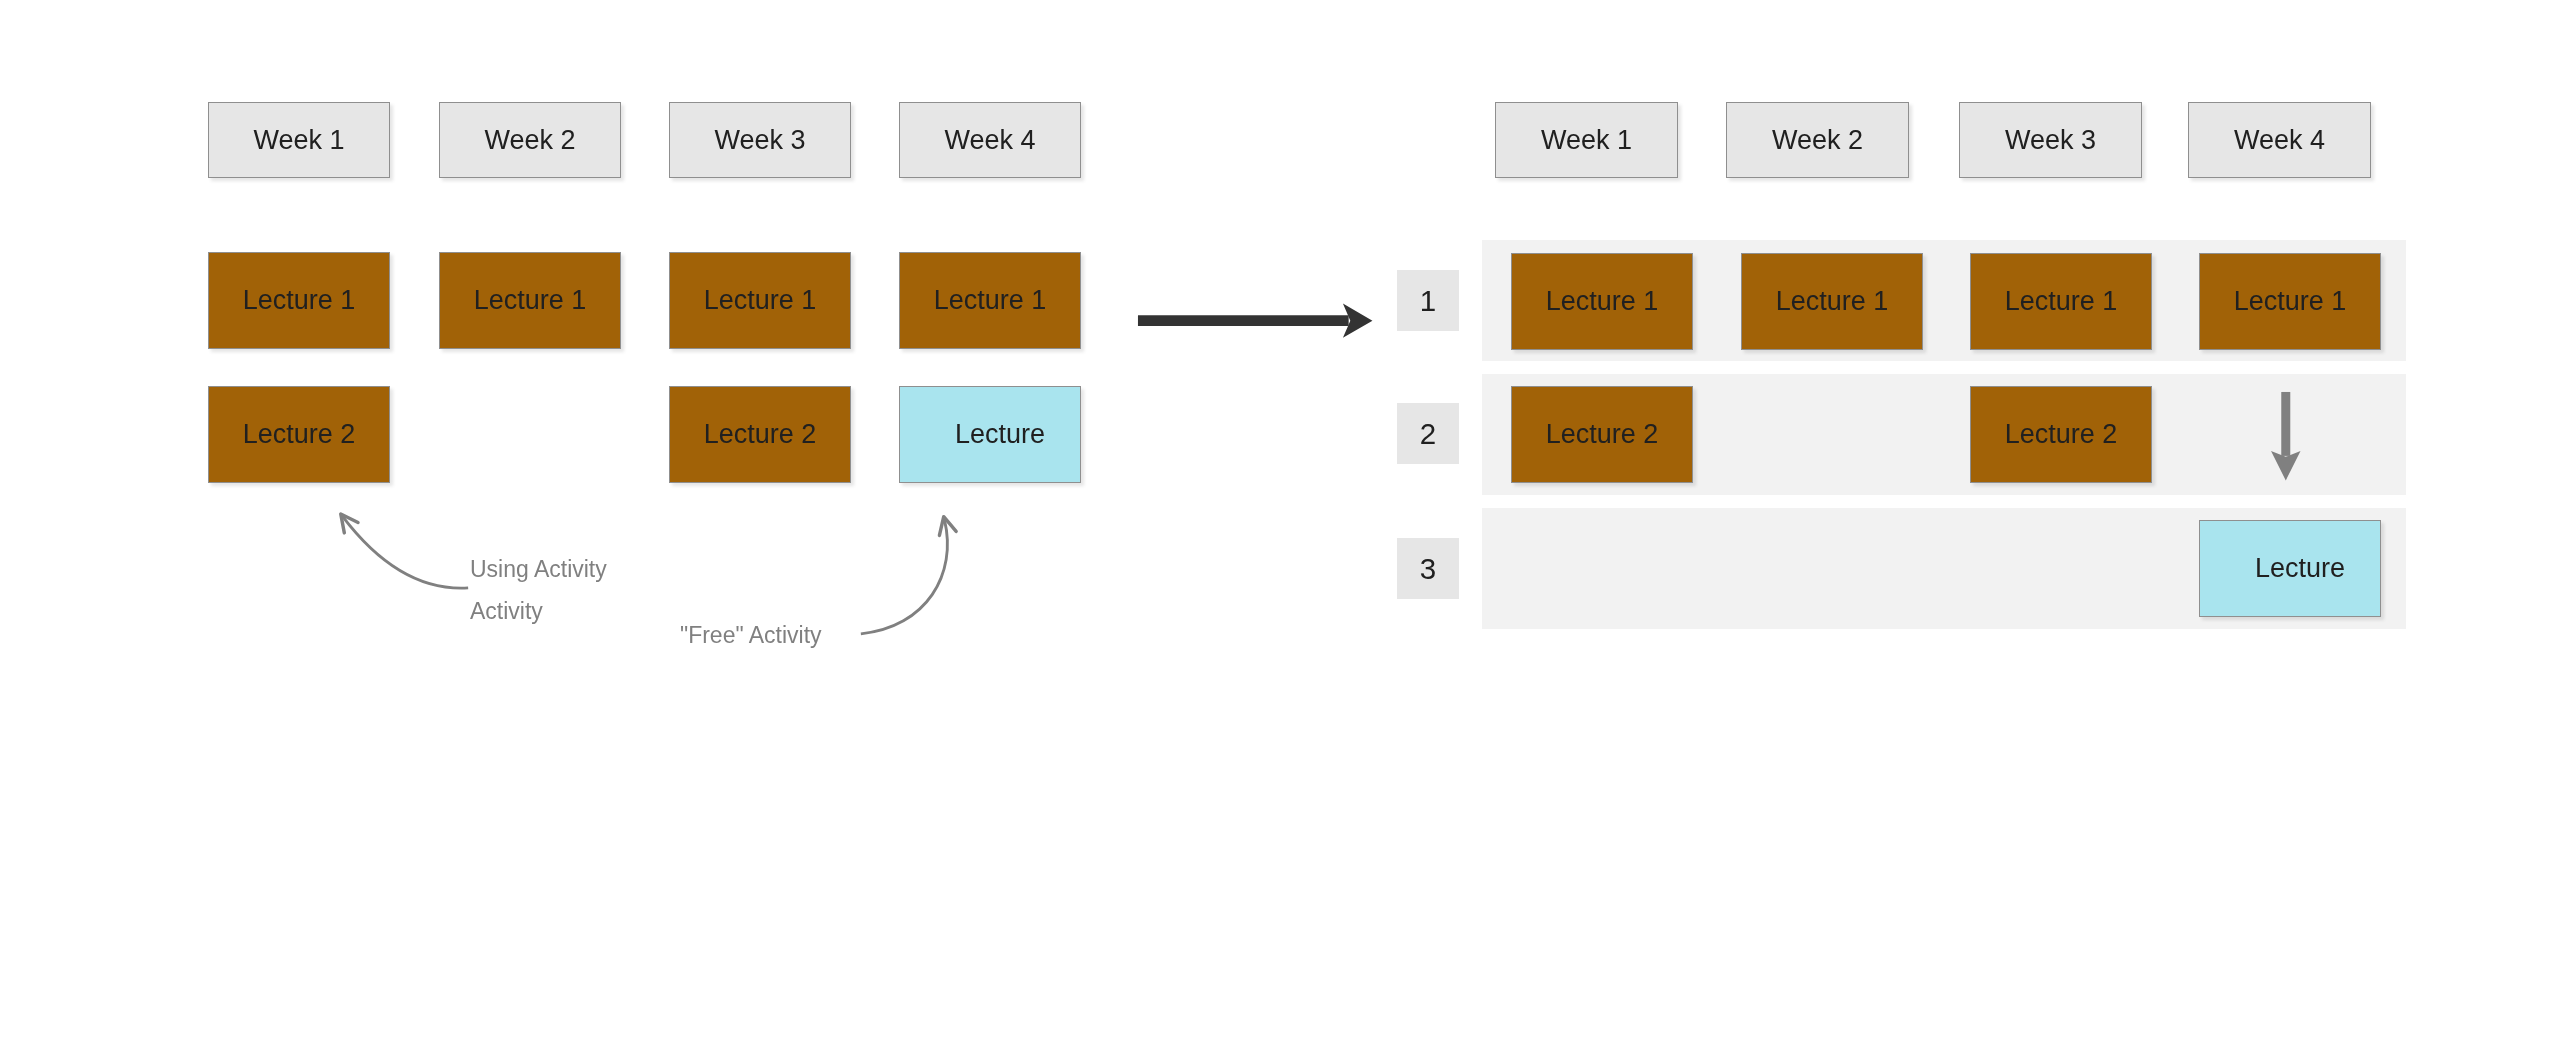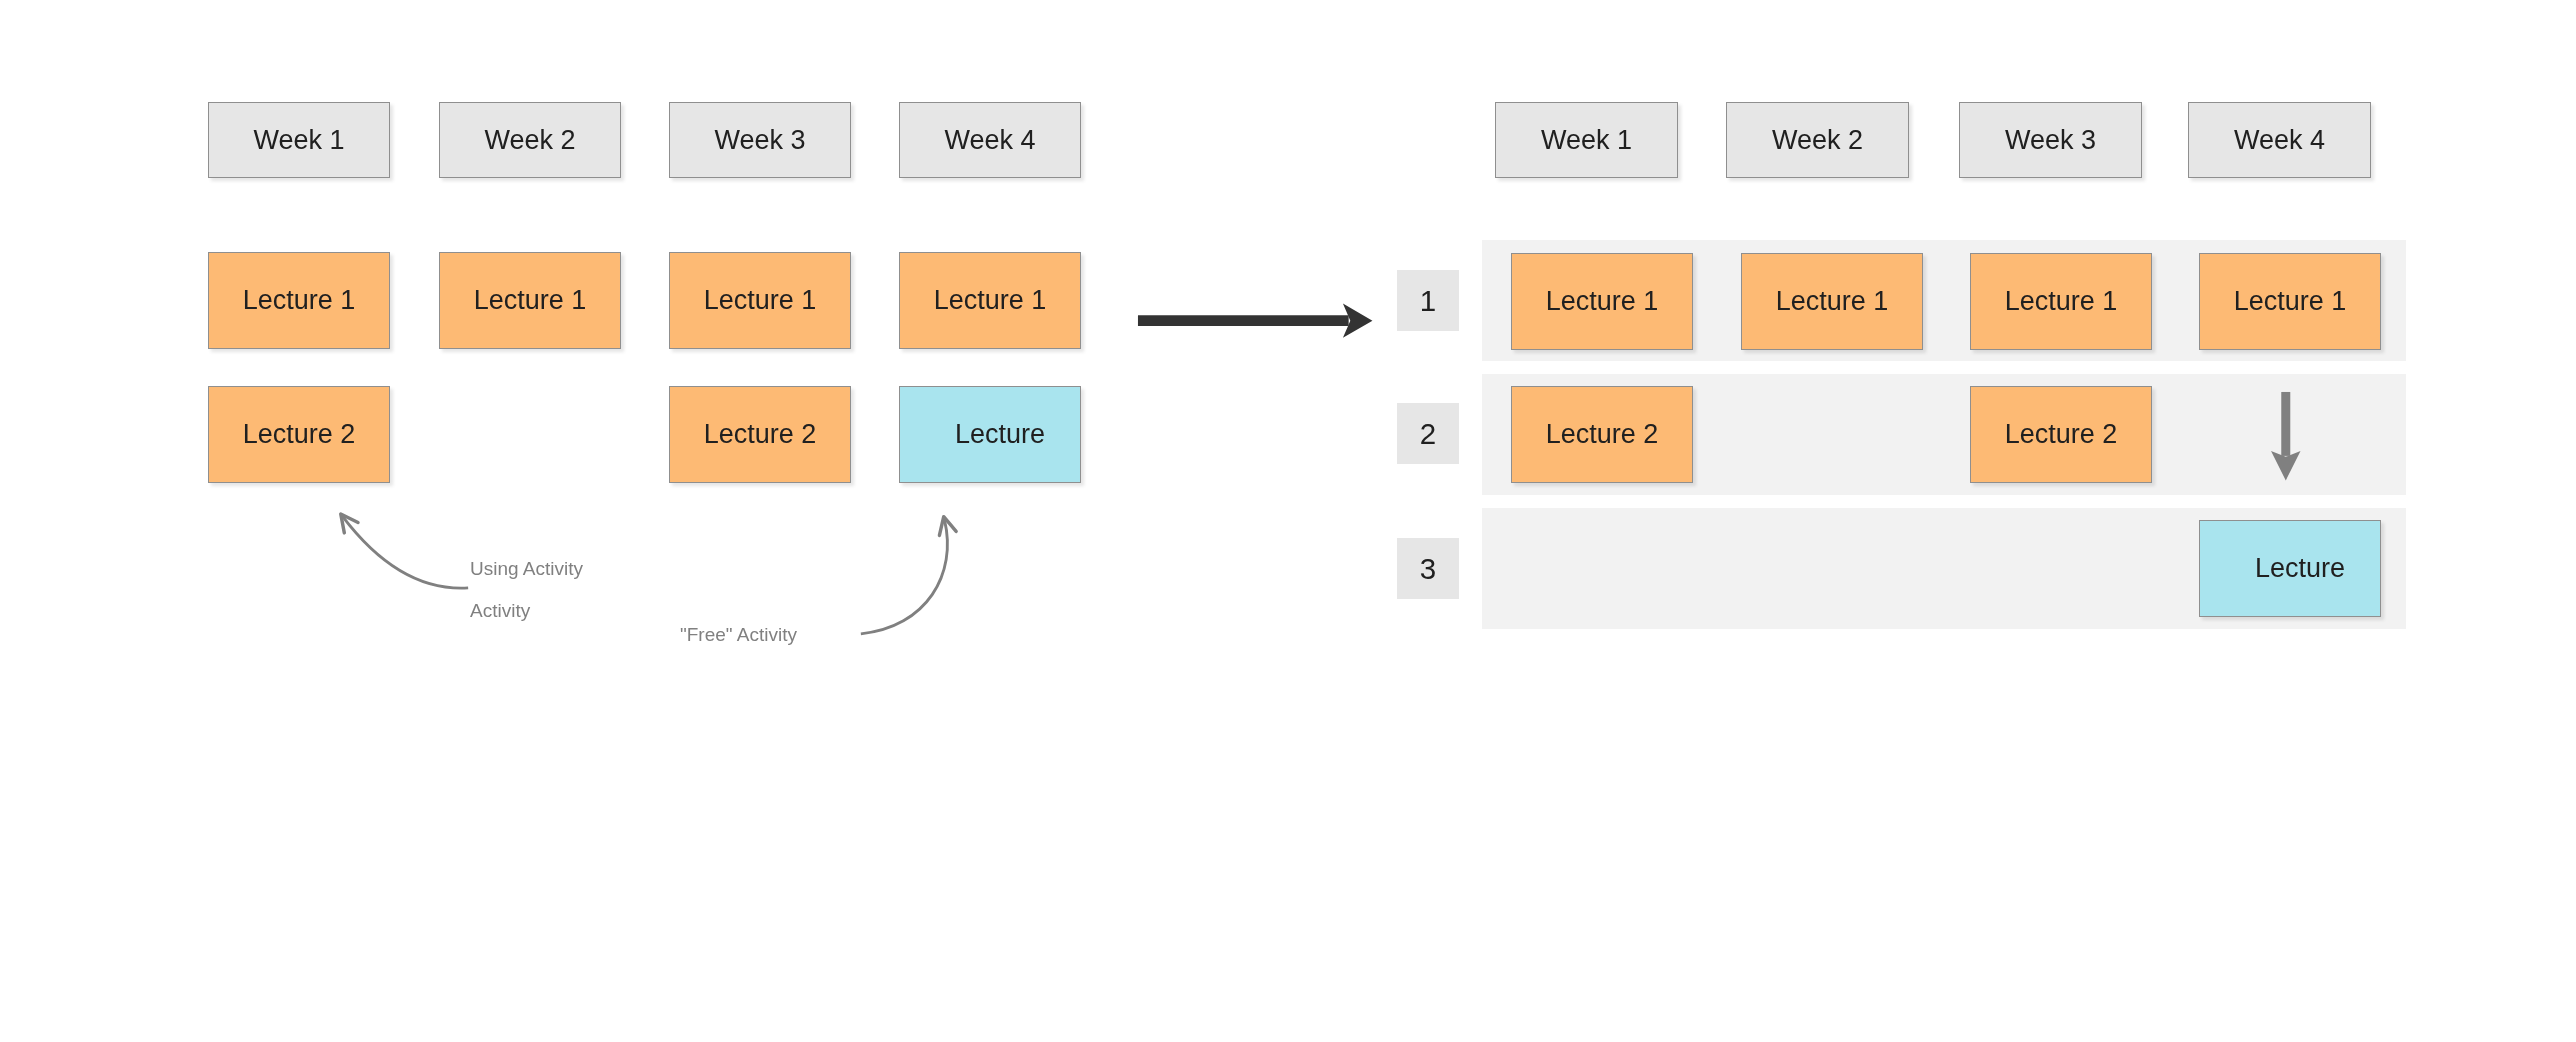--- a/index.html
+++ b/index.html
@@ -4,27 +4,27 @@
 <style>
   html,body{margin:0;padding:0;background:#ffffff;}
   body{width:2576px;height:1043px;position:relative;overflow:hidden;
        font-family:"Liberation Sans","DejaVu Sans",sans-serif;}
   .canvas{position:absolute;left:0;top:0;width:2576px;height:734px;}
   .box{position:absolute;box-sizing:border-box;border:1.6px solid #8f8f8f;
        display:flex;align-items:center;justify-content:center;
        font-size:27px;color:#202020;
        box-shadow:2.5px 2.5px 3.3px rgba(0,0,0,0.10);}
   .week{width:182px;height:76px;background:#e6e6e6;}
-  .lecture{width:182px;height:97px;background:#fdba74;}
+  .lecture{width:182px;height:97px;background:#a16207;}
   .free{background:#a9e4ee;padding-left:20px;}
   .band{position:absolute;left:1482px;width:924px;height:121px;background:#f2f2f2;}
   .badge{position:absolute;left:1397px;width:62px;height:61px;background:#e6e6e6;
          display:flex;align-items:center;justify-content:center;
          font-size:29.5px;color:#202020;}
-  .note{position:absolute;color:#808080;font-size:19px;line-height:42px;white-space:nowrap;}
+  .note{position:absolute;color:#808080;font-size:23px;line-height:42px;white-space:nowrap;}
   svg.overlay{position:absolute;left:0;top:0;width:2576px;height:1043px;pointer-events:none;}
 </style>
 </head>
 <body>
 
 <div class="canvas">
 
   <div>
 
     <div class="box week" style="left:208px;top:102px">Week 1</div>

